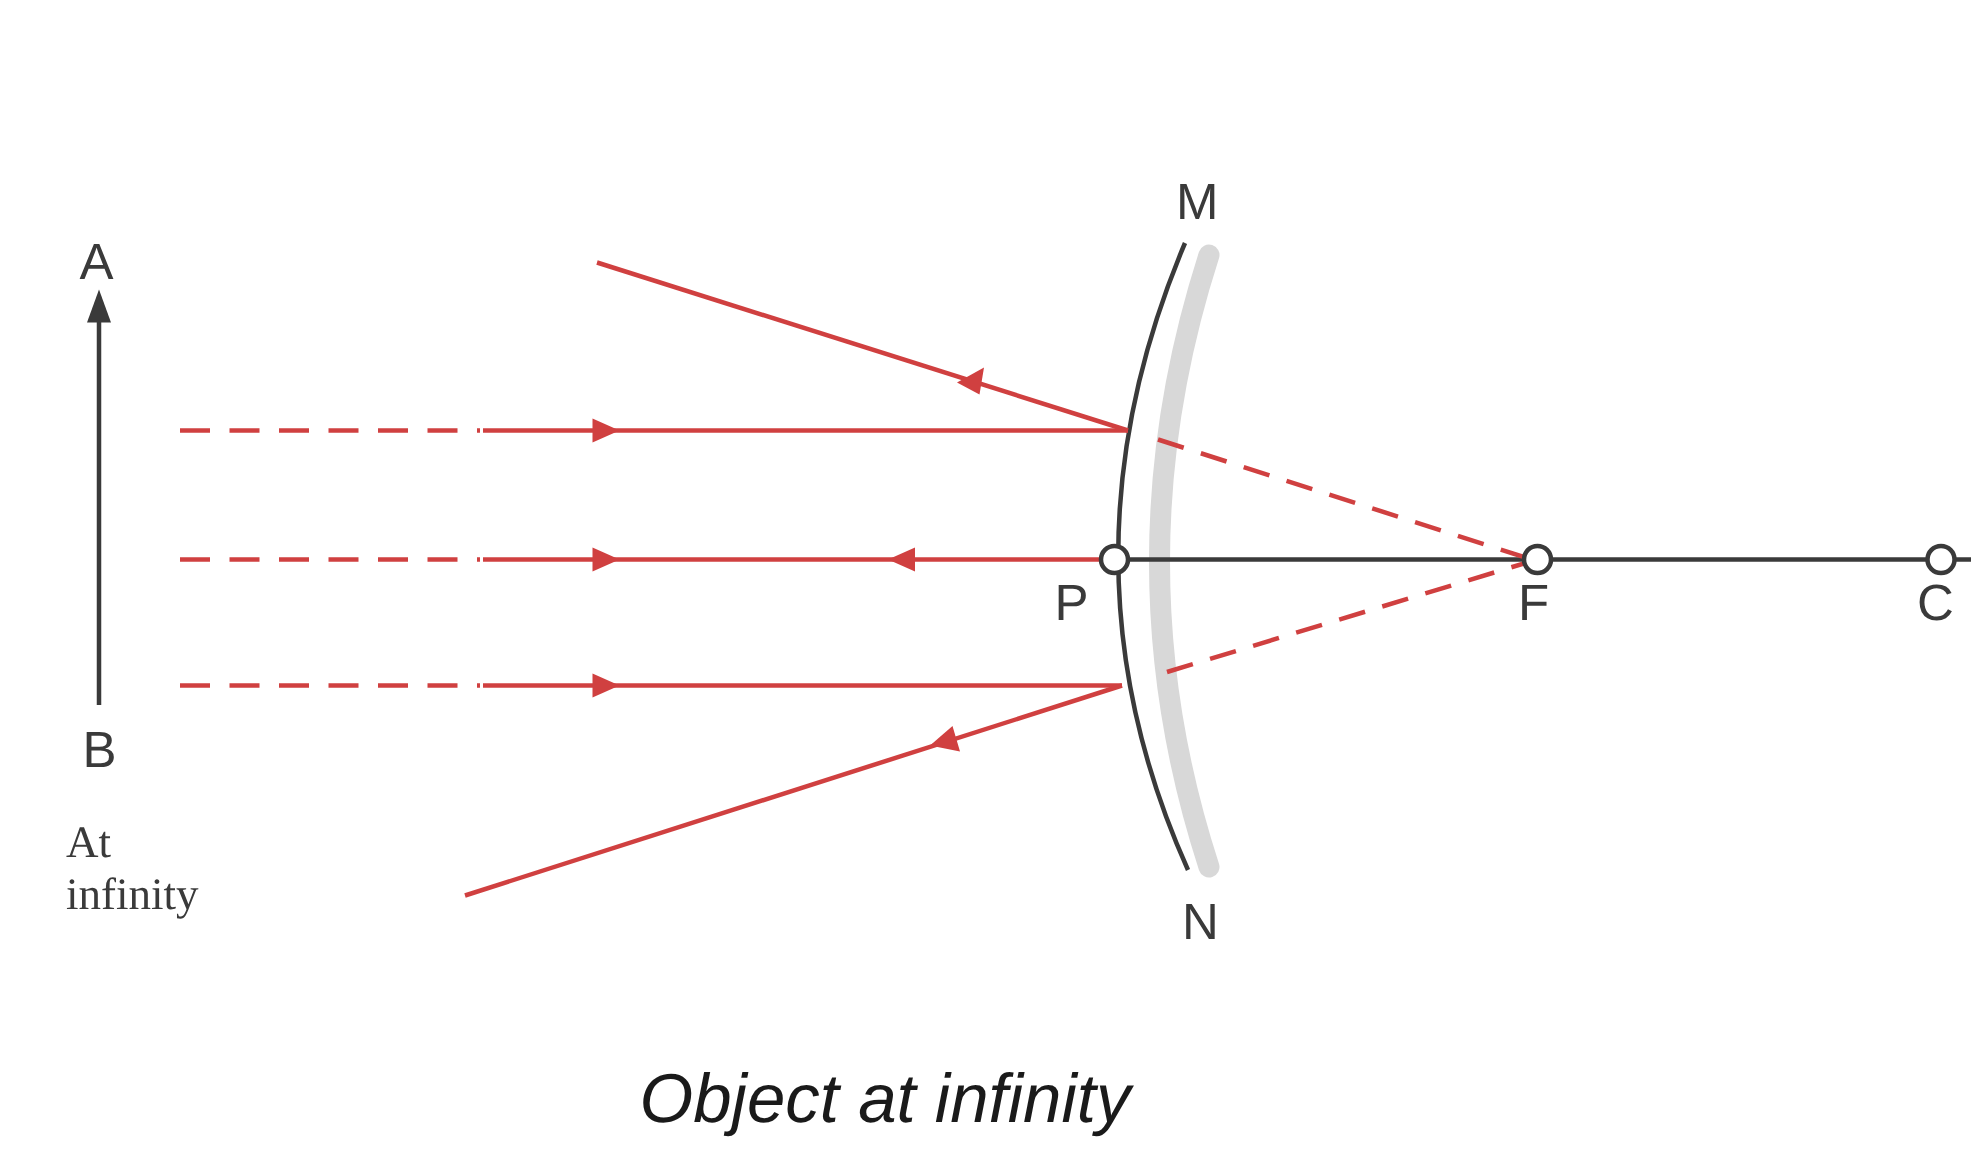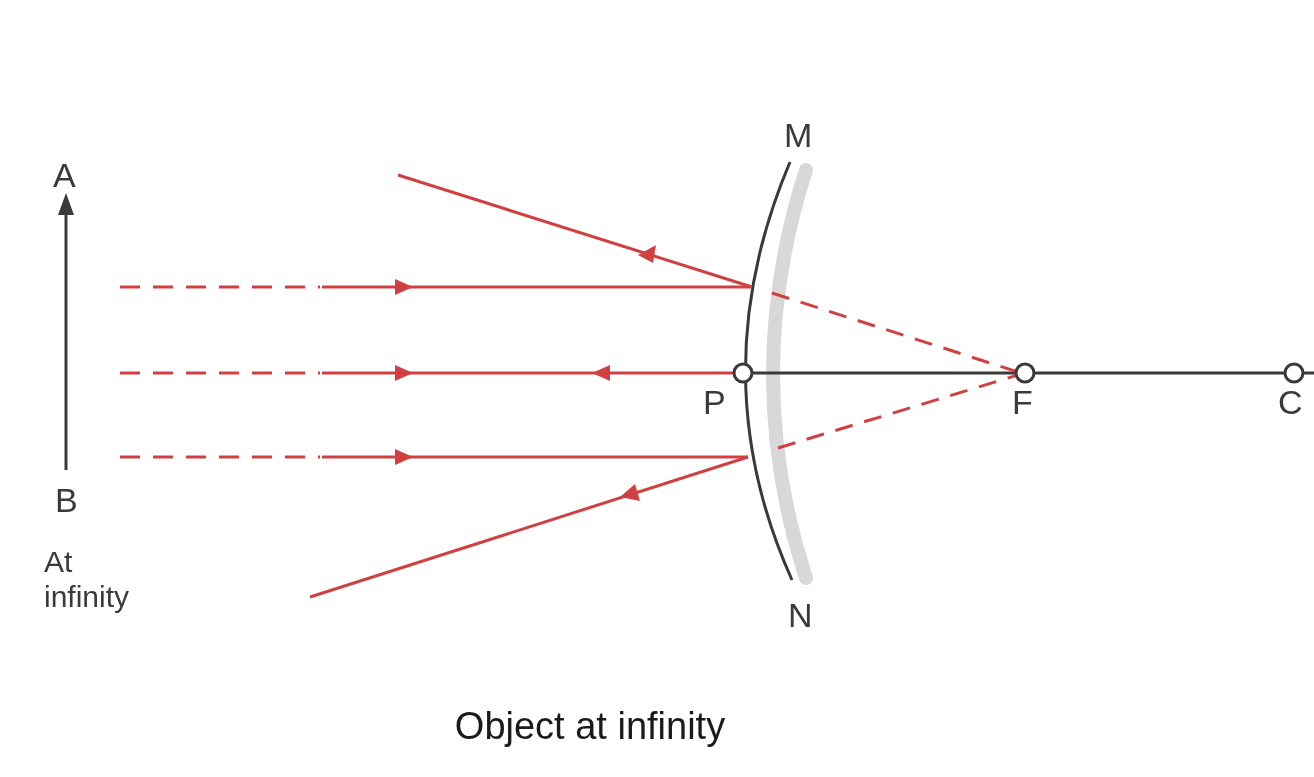--- a/index.html
+++ b/index.html
@@ -1,20 +1,20 @@
 <!DOCTYPE html>
 <html><head>
 <meta charset="utf-8">
 <style>
   html, body { margin:0; padding:0; background:#ffffff; }
   body { width:1314px; height:777px; overflow:hidden; position:relative; font-family:"Liberation Sans", sans-serif; }
   svg { position:absolute; left:0; top:0; }
   .lbl { position:absolute; color:#3a3a3a; font-family:"Liberation Sans", sans-serif; font-size:34px; line-height:1; }
   .small { font-size:30px; line-height:1.15; }
-  .caption { position:absolute; left:0; width:1180px; text-align:center; top:705px; font-size:38px; color:#1a1a1a; font-family:"Liberation Sans", sans-serif; }
+  .caption { position:absolute; left:0; width:1180px; text-align:center; top:705px; font-size:46px; font-style:italic; color:#1a1a1a; font-family:"Liberation Sans", sans-serif; }
 </style>
 </head>
 <body>
 
 <svg width="1314" height="777" viewBox="0 0 1314 777">
   <defs>
     <marker id="arrBlk" markerWidth="10" markerHeight="10" refX="5" refY="5" orient="auto">
       <path d="M0,0 L10,5 L0,10 z" fill="#3a3a3a"></path>
     </marker>
   </defs>
@@ -63,20 +63,20 @@
     <line x1="778" y1="448" x2="1018" y2="375"></line>
   </g>
 
   <circle cx="743" cy="373" r="9" fill="#ffffff" stroke="#3a3a3a" stroke-width="3"></circle>
   <circle cx="1025" cy="373" r="9" fill="#ffffff" stroke="#3a3a3a" stroke-width="3"></circle>
   <circle cx="1294" cy="373" r="9" fill="#ffffff" stroke="#3a3a3a" stroke-width="3"></circle>
 </svg>
 
 <div class="lbl" style="left:53px; top:158px;">A</div>
 <div class="lbl" style="left:55px; top:483px;">B</div>
-<div class="lbl small" style="left:44px; top:545px; width:120px;">At infinity</div>
+<div class="lbl small" style="left:44px; top:545px; width:120px;font-family:Liberation Serif, serif;">At infinity</div>
 <div class="lbl" style="left:784px; top:118px;">M</div>
 <div class="lbl" style="left:788px; top:598px;">N</div>
 <div class="lbl" style="left:703px; top:385px;">P</div>
 <div class="lbl" style="left:1012px; top:385px;">F</div>
 <div class="lbl" style="left:1278px; top:385px;">C</div>
 
 <div class="caption">Object at infinity</div>
 
 </body></html>

